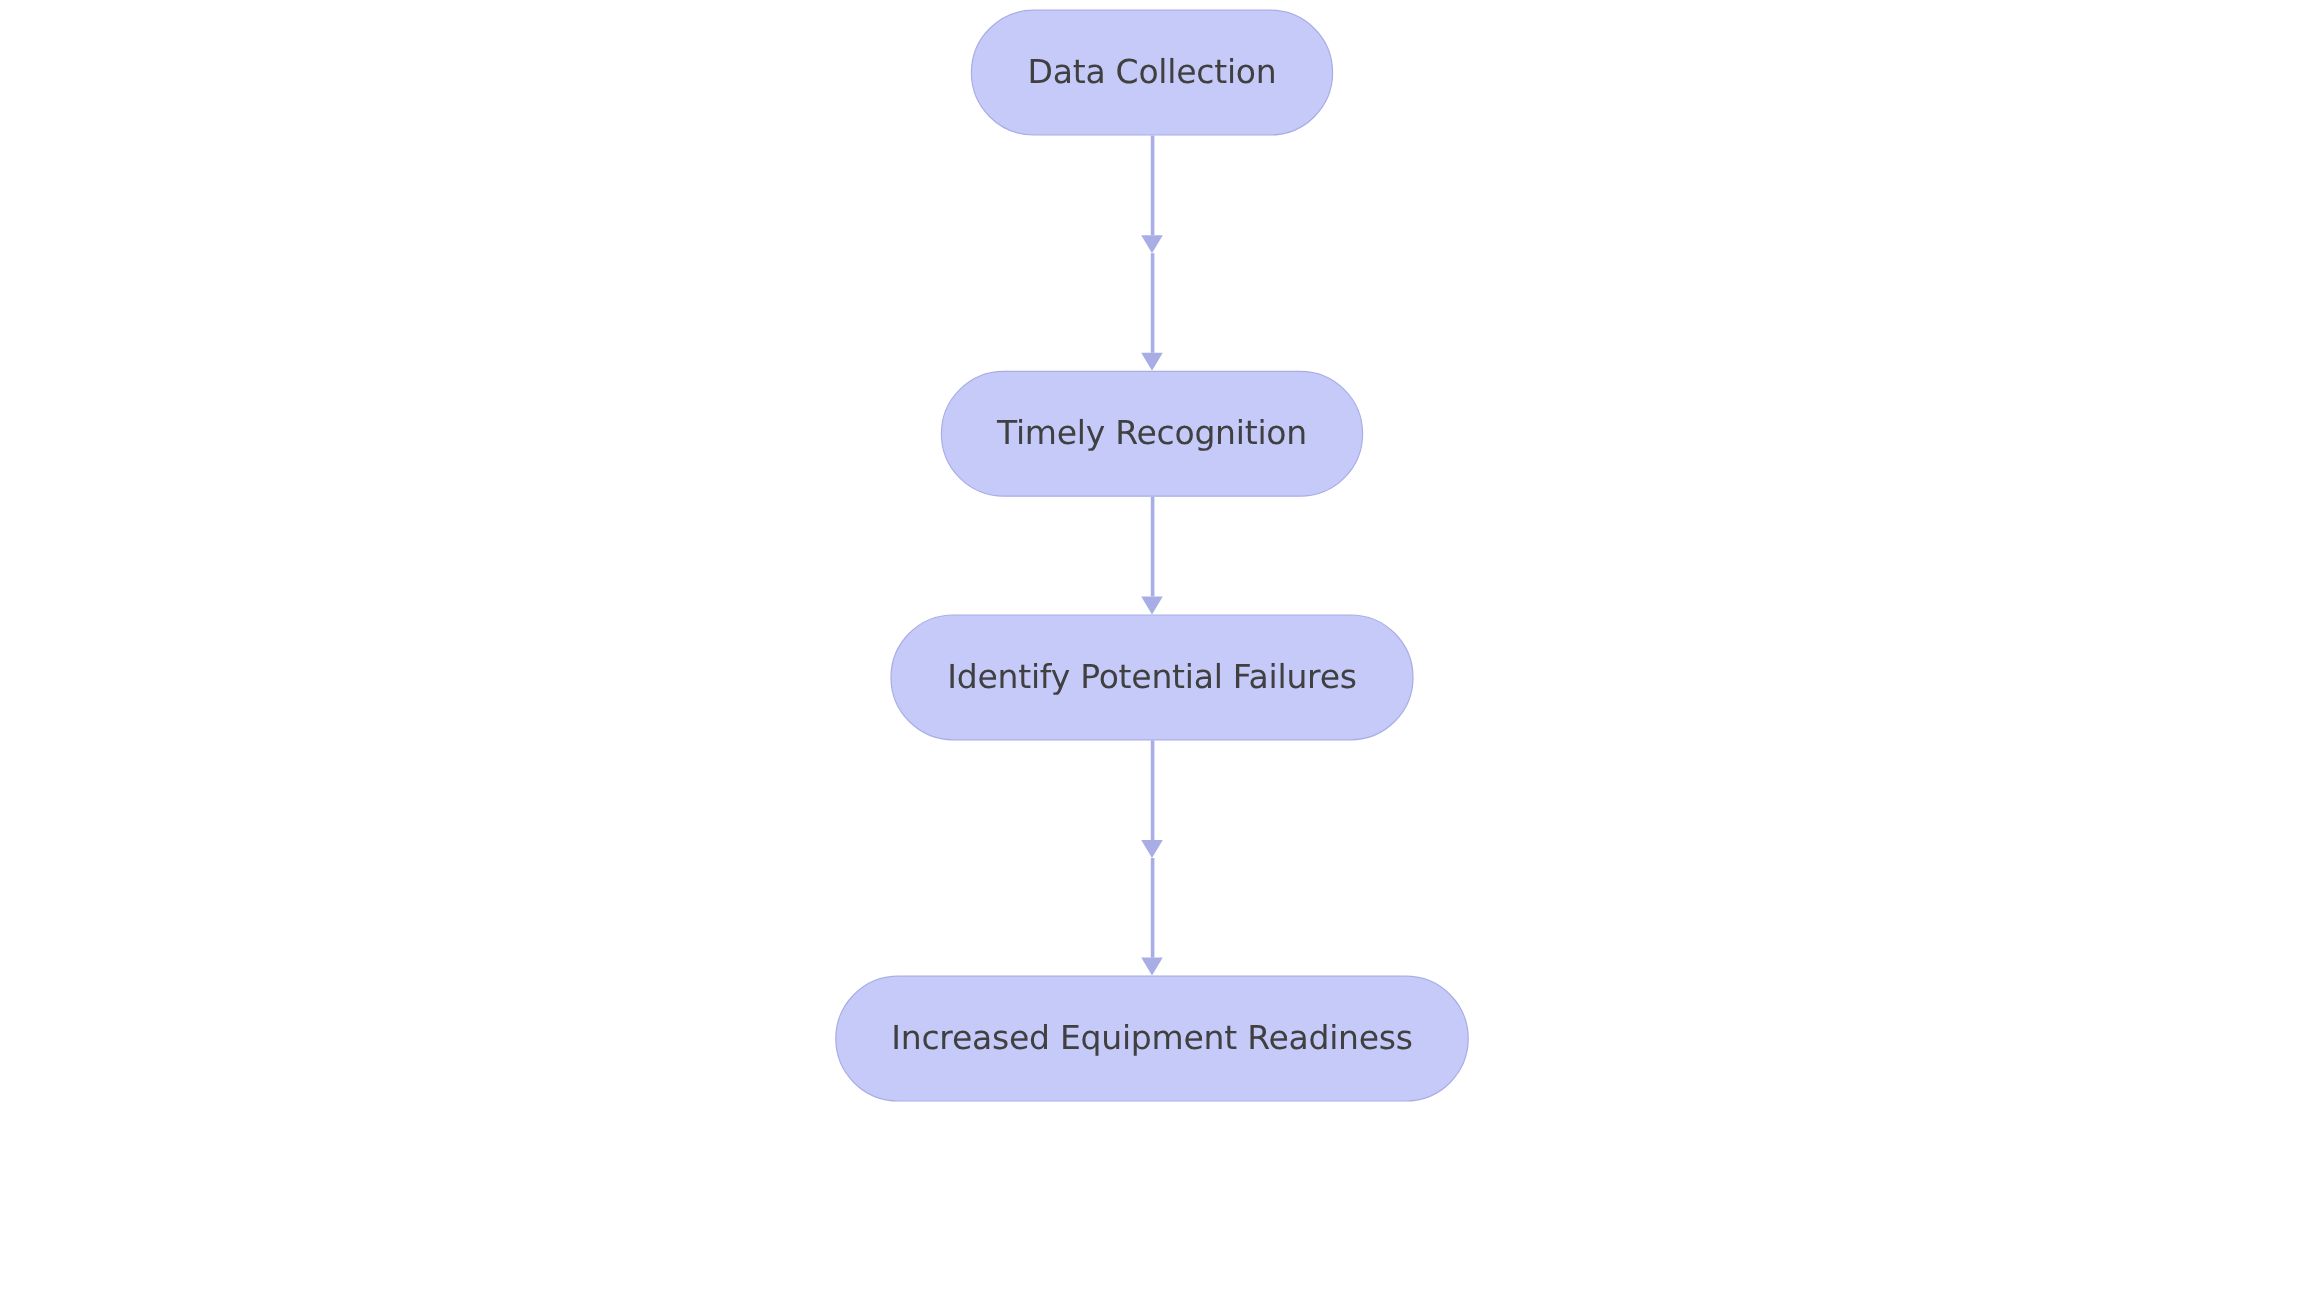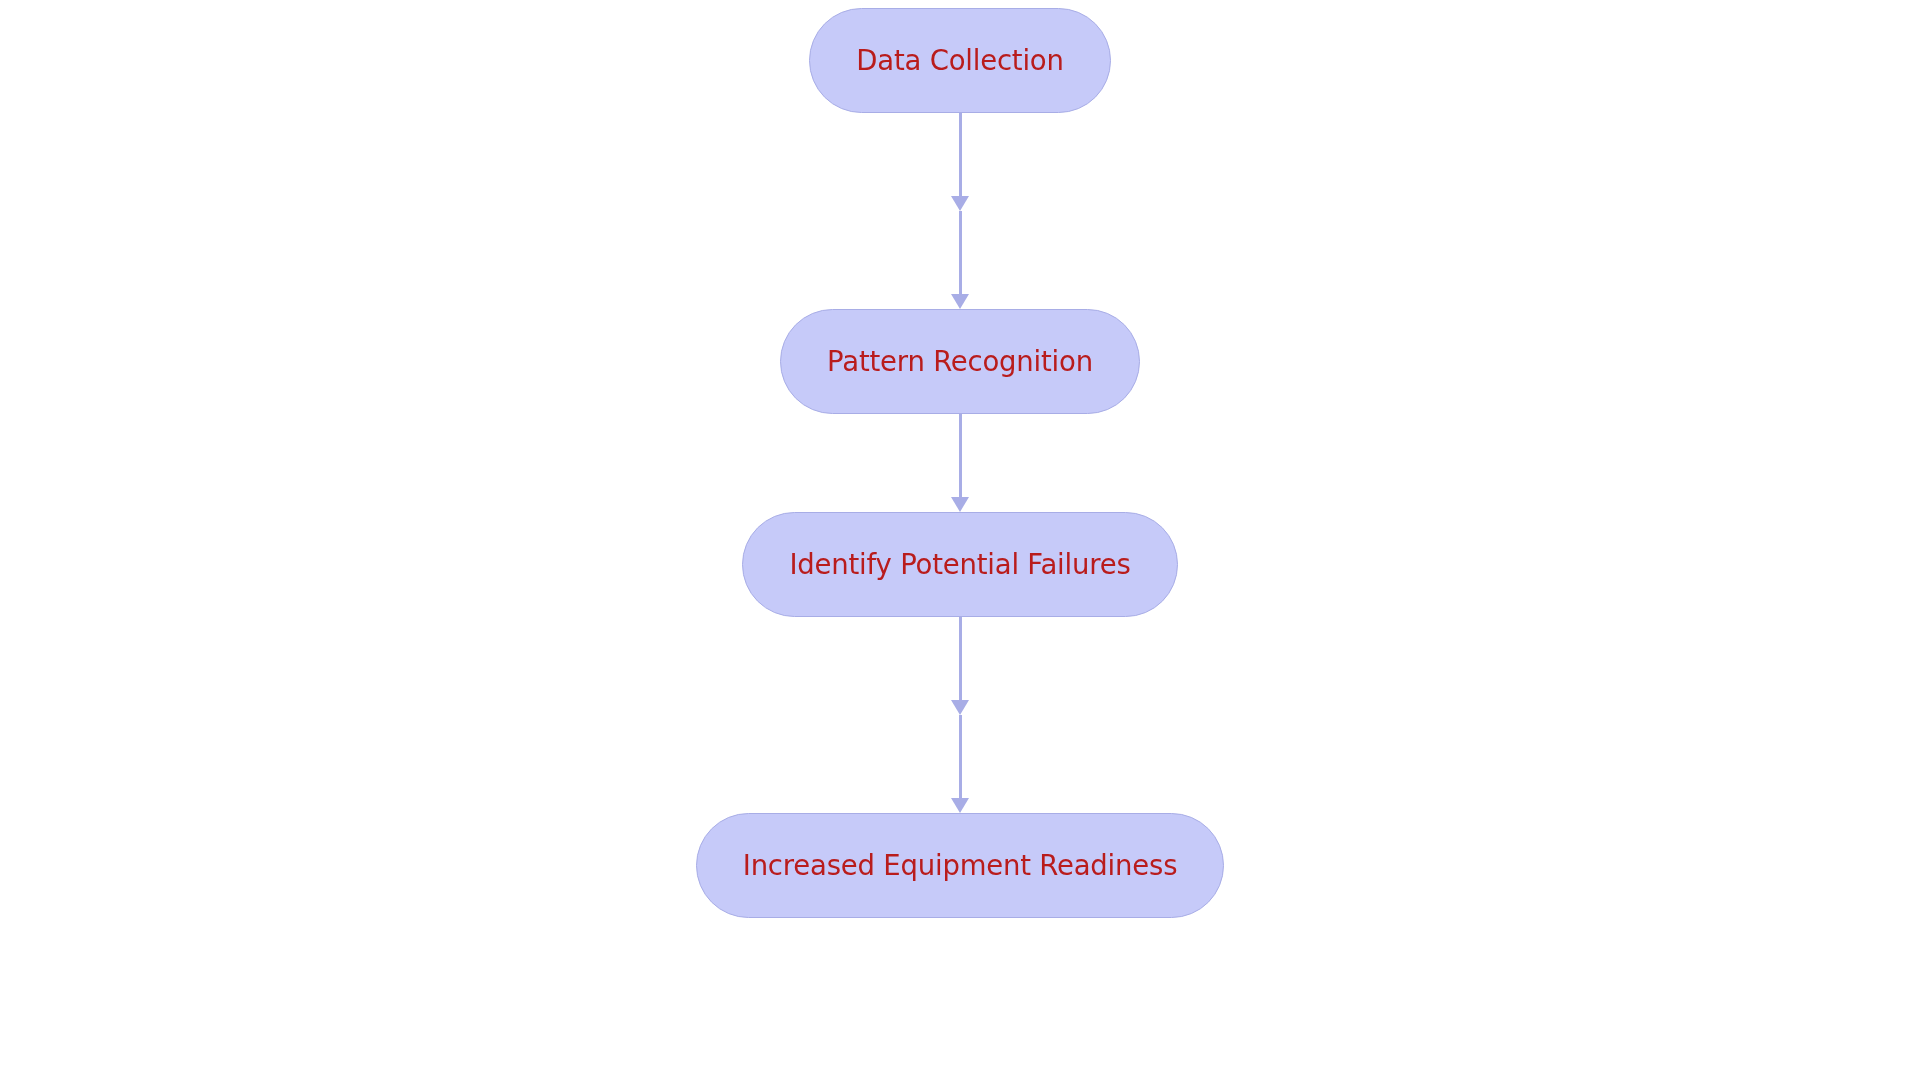--- a/index.html
+++ b/index.html
@@ -41,21 +41,21 @@
     border: 1.5px solid #a8ade6;
     border-radius: 53px;
     display: flex;
     align-items: center;
     justify-content: center;
     padding: 0 46px;
     white-space: nowrap;
   }
 
   .node-label {
-    color: #b91c1c;
+    color: #404040;
     font-size: 27.5px;
     font-weight: 400;
     letter-spacing: -0.2px;
     line-height: 1;
     font-family: "DejaVu Sans", "Liberation Sans", sans-serif;
   }
 
   
   .flow-connector {
     width: 18px;
@@ -96,21 +96,21 @@
       <div class="connector-arrowhead"></div>
     </div>
 
 
     <div class="flow-connector">
       <div class="connector-stem"></div>
       <div class="connector-arrowhead"></div>
     </div>
 
     <div class="flow-node">
-      <span class="node-label">Pattern Recognition</span>
+      <span class="node-label">Timely Recognition</span>
     </div>
 
     <div class="flow-connector">
       <div class="connector-stem"></div>
       <div class="connector-arrowhead"></div>
     </div>
 
     <div class="flow-node">
       <span class="node-label">Identify Potential Failures</span>
     </div>

